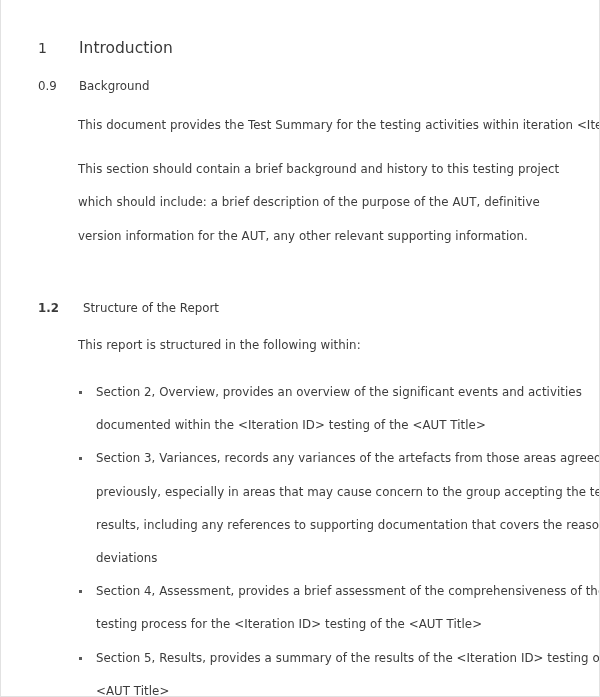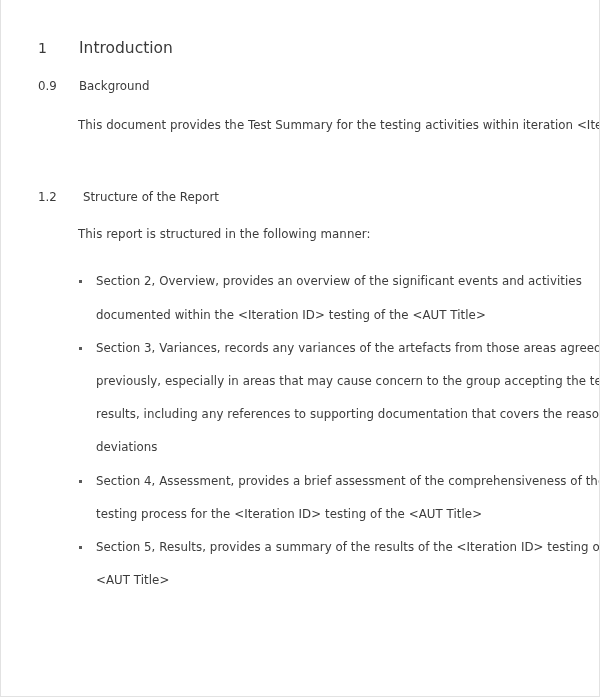--- a/index.html
+++ b/index.html
@@ -64,21 +64,21 @@
     white-space: nowrap;
   }
   .h2 .num {
     width: 41px;
     flex: 0 0 41px;
     margin-left: 37px;
   }
   .h2 .txt { flex: 1 1 auto; }
 
   .h2.spaced { padding-top: 47px; }
-  .h2.spaced .num { width: 45px; flex: 0 0 45px; }
+  .h2.spaced .num { width: 45px; flex: 0 0 45px; font-weight: bold; }
 
   
   .para {
     margin: 0;
     padding: 0;
     margin-left: 77px;
     width: 500px;
     font-size: 11.8px;
     font-weight: 400;
     line-height: 33.2px;
@@ -132,27 +132,28 @@
       <span class="txt">Introduction</span>
     </div>
 
     <div class="h2">
       <span class="num">0.9</span>
       <span class="txt">Background</span>
     </div>
 
     <p class="para first bleed">This document provides the Test Summary for the testing activities within iteration &lt;Iteration ID&gt; for the &lt;AUT Title&gt;.</p>
 
+    <p class="para gap">This section should contain a brief background and history to this testing project which should include: a brief description of the purpose of the AUT, definitive version information for the AUT, any other relevant supporting information.</p>
 
     <div class="h2 spaced">
       <span class="num">1.2</span>
       <span class="txt">Structure of the Report</span>
     </div>
 
-    <p class="para intro">This report is structured in the following manner:</p>
+    <p class="para intro">This report is structured in the following within:</p>
 
     <ul class="bullets">
       <li>
         <span class="marker"></span>
         <span>Section 2, Overview, provides an overview of the significant events and activities documented within the &lt;Iteration ID&gt; testing of the &lt;AUT Title&gt;</span>
       </li>
       <li class="wide">
         <span class="marker"></span>
         <span>Section 3, Variances, records any variances of the artefacts from those areas agreed on previously, especially in areas that may cause concern to the group accepting the test results, including any references to supporting documentation that covers the reasons the deviations</span>
       </li>

